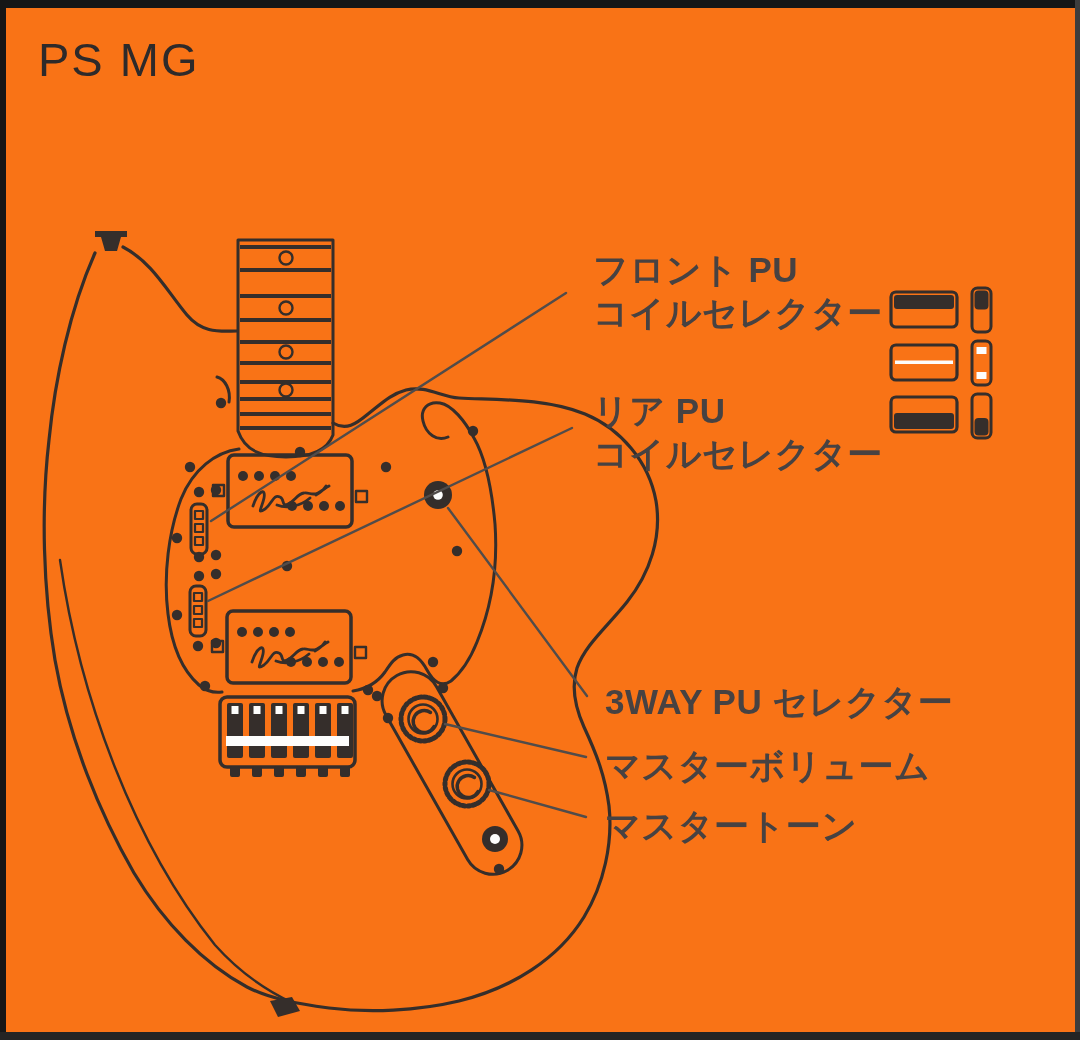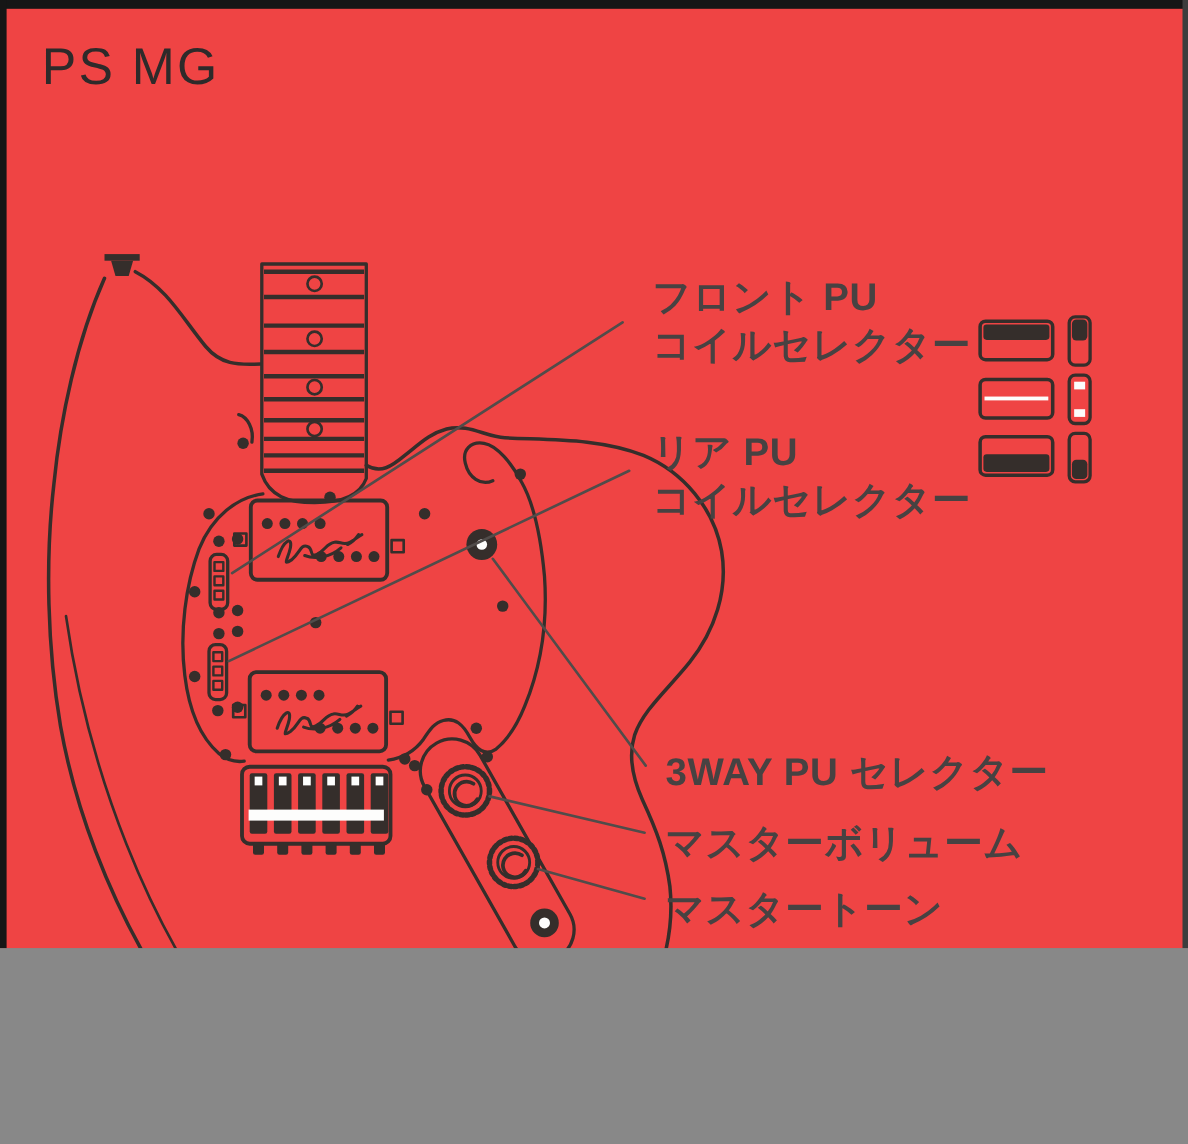--- a/index.html
+++ b/index.html
@@ -1,19 +1,19 @@
 <!DOCTYPE html>
 <html><head>
 <meta charset="utf-8">
 <style>
   html,body{margin:0;padding:0;background:#888;}
   .stage{
     position:relative;
-    width:1080px;height:862px;
-    background:#ef4444;
+    width:1080px;height:1040px;
+    background:#f97316;
     overflow:hidden;
     font-family:"Liberation Sans","DejaVu Sans",sans-serif;
   }
   svg{position:absolute;left:0;top:0;}
   .ink{stroke:#352e2b;fill:none;stroke-linecap:round;stroke-linejoin:round;}
   .leader{stroke:#514c4a;stroke-width:2.4;fill:none;stroke-linecap:round;}
   .jp{font-family:"Liberation Sans","DejaVu Sans",sans-serif;font-weight:600;fill:#474242;letter-spacing:0.5px;}
   .ttl{font-family:"Liberation Sans","DejaVu Sans",sans-serif;font-weight:500;fill:#2e2a2a;letter-spacing:2px;}
 </style>
 </head>

